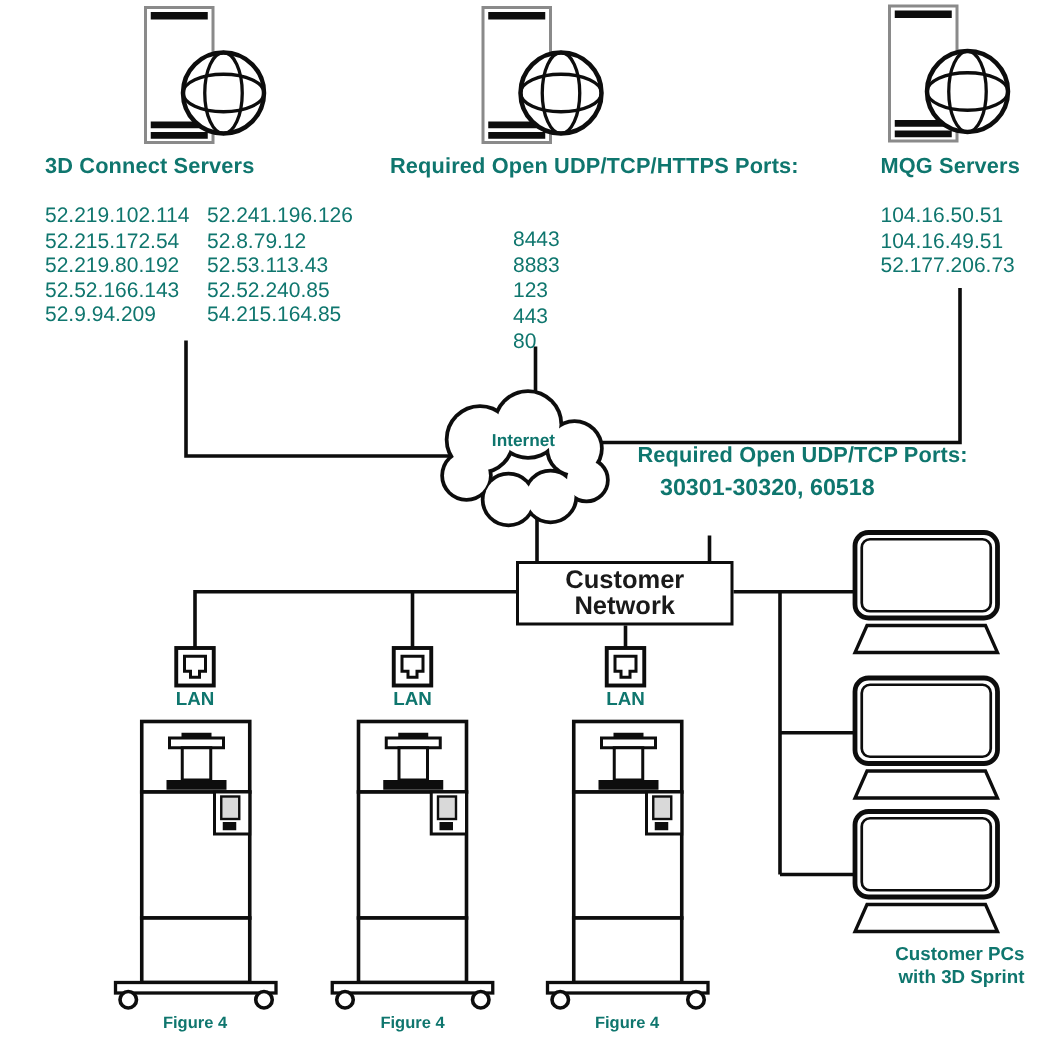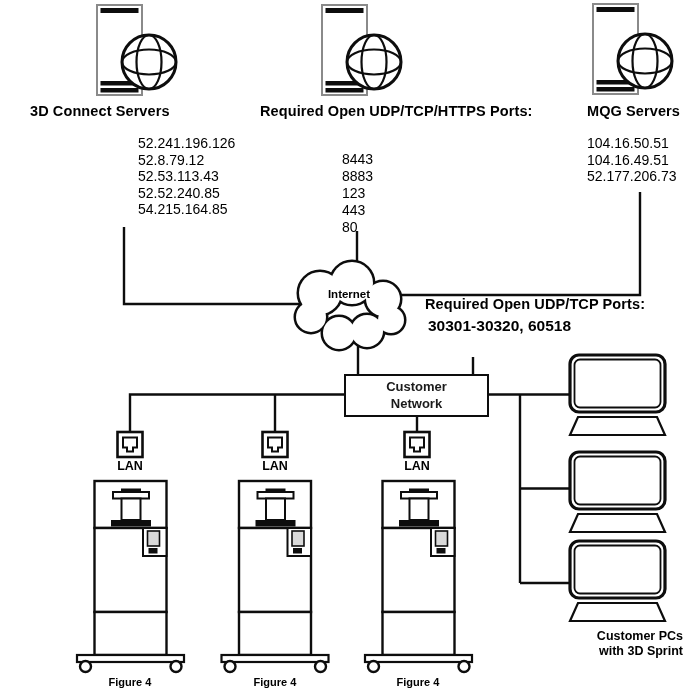--- a/index.html
+++ b/index.html
@@ -1,32 +1,32 @@
 <!DOCTYPE html>
 <html><head>
 <meta charset="utf-8">
 <style>
   html,body{margin:0;padding:0;background:#fff;}
   #canvas{
     position:relative;width:700px;height:700px;background:#fff;overflow:hidden;
     font-family:"Liberation Sans","DejaVu Sans",sans-serif;color:#1a1a1a;
   }
   #diagram-svg{position:absolute;left:0;top:0;}
-  .t{position:absolute;white-space:nowrap;color:#000000;}
+  .t{position:absolute;white-space:nowrap;color:#0f766e;}
   .b{font-weight:700;}
   .hdr{font-size:14.5px;font-weight:700;letter-spacing:.1px;}
   .ips{font-size:14px;line-height:16.5px;}
   .ports{font-size:14px;line-height:17px;margin-top:28px;}
   .lanlbl{font-size:12.5px;font-weight:700;width:50px;text-align:center;}
   .figcap{font-size:11px;font-weight:700;width:100px;text-align:center;}
   #customer-network-box{
     position:absolute;left:344px;top:374px;width:141px;height:39px;
     background:#fff;border:2.6px solid #0d0d0d;
     display:flex;flex-direction:column;align-items:center;justify-content:center;
-    font-size:13px;font-weight:700;line-height:16.5px;
+    font-size:17px;font-weight:700;line-height:16.5px;
   }
   #internet-label{left:304px;top:288px;width:90px;font-size:11.5px;font-weight:700;text-align:center;}
   #pcs-label{left:553px;top:629px;width:130px;font-size:12.5px;font-weight:700;line-height:15px;text-align:right;white-space:normal;}
 </style>
 </head>
 <body>
 
 <div id="canvas">
 
   <svg id="diagram-svg" width="700" height="700" viewBox="0 0 700 700">
@@ -112,20 +112,27 @@
     <use href="#printer-def" transform="translate(144.5,0)"></use>
     <use href="#printer-def" transform="translate(288,0)"></use>
 
     <use href="#pc-def" transform="translate(570,355)"></use>
     <use href="#pc-def" transform="translate(570,452)"></use>
     <use href="#pc-def" transform="translate(570,541)"></use>
   </svg>
 
   <div class="t hdr" style="left:30px;top:103px;">3D Connect Servers</div>
 
+  <div class="t ips" style="left:30px;top:135px;">
+    <div>52.219.102.114</div>
+    <div>52.215.172.54</div>
+    <div>52.219.80.192</div>
+    <div>52.52.166.143</div>
+    <div>52.9.94.209</div>
+  </div>
 
   <div class="t ips" style="left:138px;top:135px;">
     <div>52.241.196.126</div>
     <div>52.8.79.12</div>
     <div>52.53.113.43</div>
     <div>52.52.240.85</div>
     <div>54.215.164.85</div>
   </div>
 
   <div class="t hdr" style="left:260px;top:103px;">Required Open UDP/TCP/HTTPS Ports:</div>
@@ -142,21 +149,21 @@
 
   <div class="t ips" style="left:587px;top:135px;">
     <div>104.16.50.51</div>
     <div>104.16.49.51</div>
     <div>52.177.206.73</div>
   </div>
 
   <div class="t" id="internet-label">Internet</div>
 
   <div class="t hdr" style="left:425px;top:296px;">Required Open UDP/TCP Ports:</div>
-  <div class="t b" style="left:428px;top:317px;font-size:15.5px;">30301-30320, 60518</div>
+  <div class="t b" style="left:440px;top:317px;font-size:15.5px;">30301-30320, 60518</div>
 
   <div id="customer-network-box">
     <div>Customer</div>
     <div>Network</div>
   </div>
 
   <div class="t lanlbl" style="left:105px;top:459px;">LAN</div>
   <div class="t lanlbl" style="left:250px;top:459px;">LAN</div>
   <div class="t lanlbl" style="left:392px;top:459px;">LAN</div>
 

